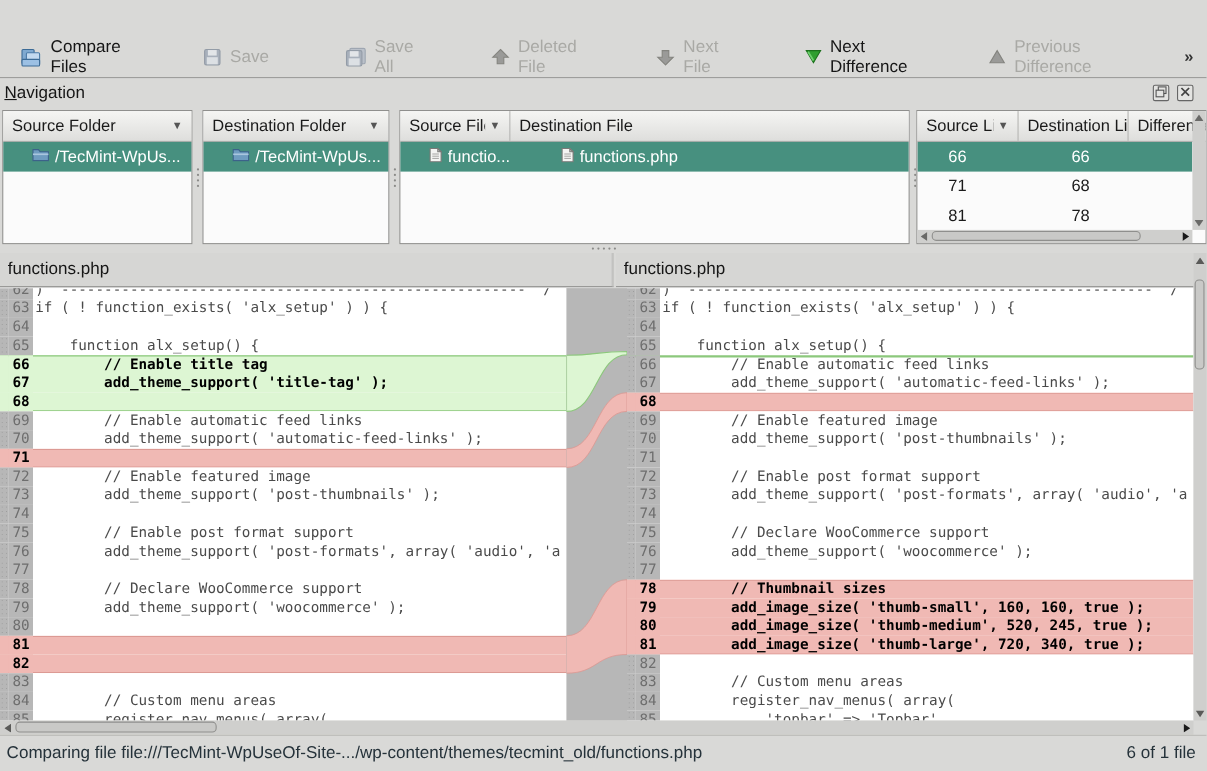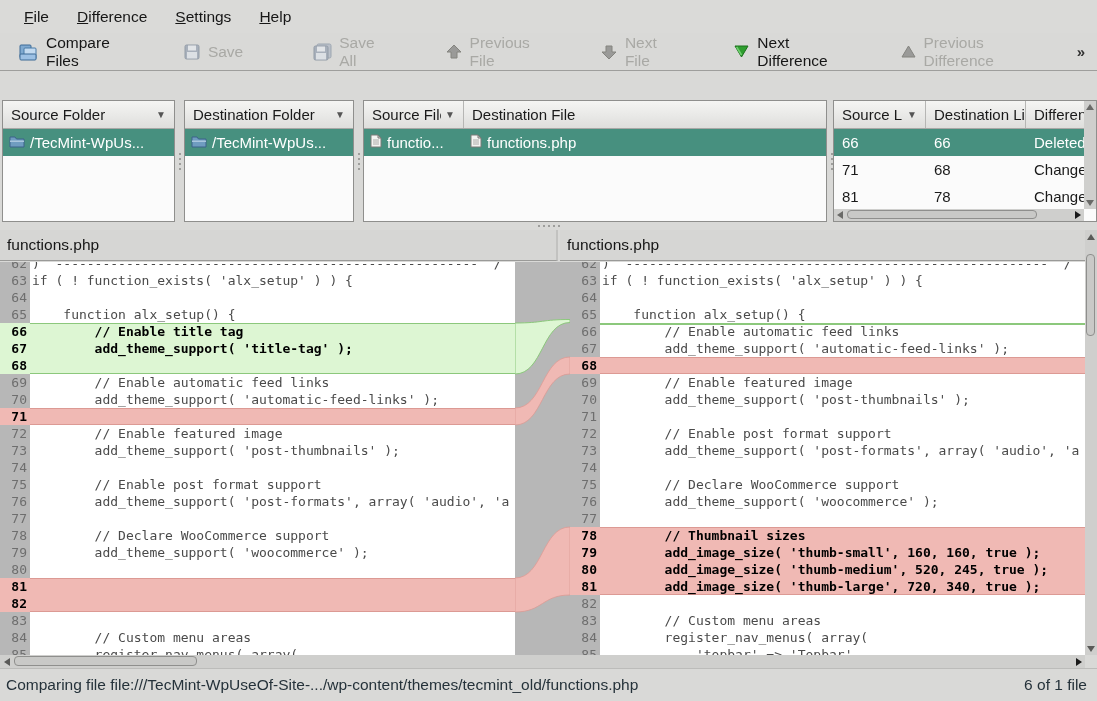--- a/index.html
+++ b/index.html
@@ -27,21 +27,21 @@
   .dock-btn.float { right:34px; }
   .dock-btn.close { right:12px; }
 
   .nav-panel { position:absolute; top:100px; background:#fbfbfb; border:1px solid #8f8f8d; }
   .nav-header { height:28px; background:linear-gradient(#f5f5f3,#dededc); border-bottom:1px solid #a8a8a6; display:flex; align-items:flex-end; font-size:15px; color:#1a1a1a; }
   .nav-hcell { height:100%; display:flex; align-items:center; padding:0 8px; white-space:nowrap; overflow:hidden; border-right:1px solid #b6b6b4; }
   .nav-hcell:last-child { border-right:none; }
   .sort-arrow { margin-left:auto; font-size:10px; color:#555; padding-left:4px; }
   .nav-row { height:27px; display:flex; align-items:center; font-size:15px; color:#1a1a1a; white-space:nowrap; overflow:hidden; }
   .nav-row.selected { background:#47907f; color:#ffffff; }
-  .nav-cell { display:flex; align-items:center; gap:5px; padding:0 6px; height:100%; overflow:hidden; white-space:nowrap; flex:0 0 auto; }
+  .nav-cell { display:flex; align-items:center; gap:5px; padding:0 6px; height:100%; overflow:hidden; white-space:nowrap; flex:0 0 auto;margin-left:20px; }
   .vsplit { position:absolute; top:100px; width:7px; height:122px; display:flex; flex-direction:column; align-items:center; justify-content:center; gap:3px; }
   .vsplit i { width:2px; height:2px; background:#8a8a88; border-radius:50%; }
   .sb-thumb { background:#c9c9c7; border:1px solid #8f8f8d; border-radius:4px; }
   .sb-arrow { display:flex; align-items:center; justify-content:center; }
   .sb-arrow svg { display:block; }
 
   
   .hsplit { position:absolute; left:0; top:222px; width:1097px; height:8px; display:flex; align-items:center; justify-content:center; gap:3px; }
   .hsplit i { width:2px; height:2px; background:#8a8a88; border-radius:50%; }
 
@@ -93,26 +93,20 @@
   .statusbar .seg { white-space:nowrap; margin-left:18px; }
 
   
   .mini-folder, .mini-doc { flex:0 0 auto; }
 </style>
 </head>
 <body>
 
 <div id="app">
 
-  <div class="menubar" id="menubar">
-      <div class="menu-item"><u>F</u>ile</div>
-      <div class="menu-item"><u>D</u>ifference</div>
-      <div class="menu-item"><u>S</u>ettings</div>
-      <div class="menu-item"><u>H</u>elp</div>
-    </div>
 
   <div class="toolbar">
     <div class="tbtn">
       <span>
         <svg width="21" height="20" viewBox="0 0 21 20">
           <rect x="2" y="3" width="11" height="13" rx="1" fill="#7fa9d0" stroke="#3c6b96"></rect>
           <rect x="6" y="6" width="12" height="11" rx="1" fill="#c3daf0" stroke="#4a7aa6"></rect>
           <rect x="2" y="12" width="16" height="6" rx="1" fill="#9cc0e4" stroke="#3c6b96"></rect>
         </svg>
       </span>
@@ -138,21 +132,21 @@
         </svg>
       </span>
       <span>Save All</span>
     </div>
     <div class="tbtn disabled">
       <span>
         <svg width="18" height="16" viewBox="0 0 18 16">
           <path d="M9 1 L16 8 L12 8 L12 14 L6 14 L6 8 L2 8 Z" fill="#9a9a98" stroke="#84847f"></path>
         </svg>
       </span>
-      <span>Previous File</span>
+      <span>Deleted File</span>
     </div>
     <div class="tbtn disabled">
       <span>
         <svg width="18" height="16" viewBox="0 0 18 16">
           <path d="M9 15 L2 8 L6 8 L6 2 L12 2 L12 8 L16 8 Z" fill="#9a9a98" stroke="#84847f"></path>
         </svg>
       </span>
       <span>Next File</span>
     </div>
     <div class="tbtn">
@@ -168,20 +162,38 @@
       <span>
         <svg width="17" height="15" viewBox="0 0 17 15">
           <path d="M8.5 2 L15 13 L2 13 Z" fill="#9a9a98" stroke="#84847f"></path>
         </svg>
       </span>
       <span>Previous Difference</span>
     </div>
     <div class="tb-overflow">»</div>
   </div>
 
+  <div class="dock-titlebar">
+    <div class="dock-title" id="dock-title"><u>N</u>avigation</div>
+    <div class="dock-btn float">
+      <span>
+        <svg width="11" height="11" viewBox="0 0 11 11">
+          <rect x="3" y="1" width="7" height="6" fill="none" stroke="#555"></rect>
+          <rect x="1" y="4" width="7" height="6" fill="#e4e4e2" stroke="#555"></rect>
+        </svg>
+      </span>
+    </div>
+    <div class="dock-btn close">
+      <span>
+        <svg width="11" height="11" viewBox="0 0 11 11">
+          <path d="M2 2 L9 9 M9 2 L2 9" stroke="#444" stroke-width="1.6"></path>
+        </svg>
+      </span>
+    </div>
+  </div>
 
   <div class="nav-panel" style="left:2px; width:173px; height:122px;">
     <div class="nav-header">
       <div class="nav-hcell" style="width:100%;">
         <span>Source Folder</span>
         <span class="sort-arrow">▼</span>
       </div>
     </div>
     <div id="src-folder-rows">
         <div class="nav-row selected">

